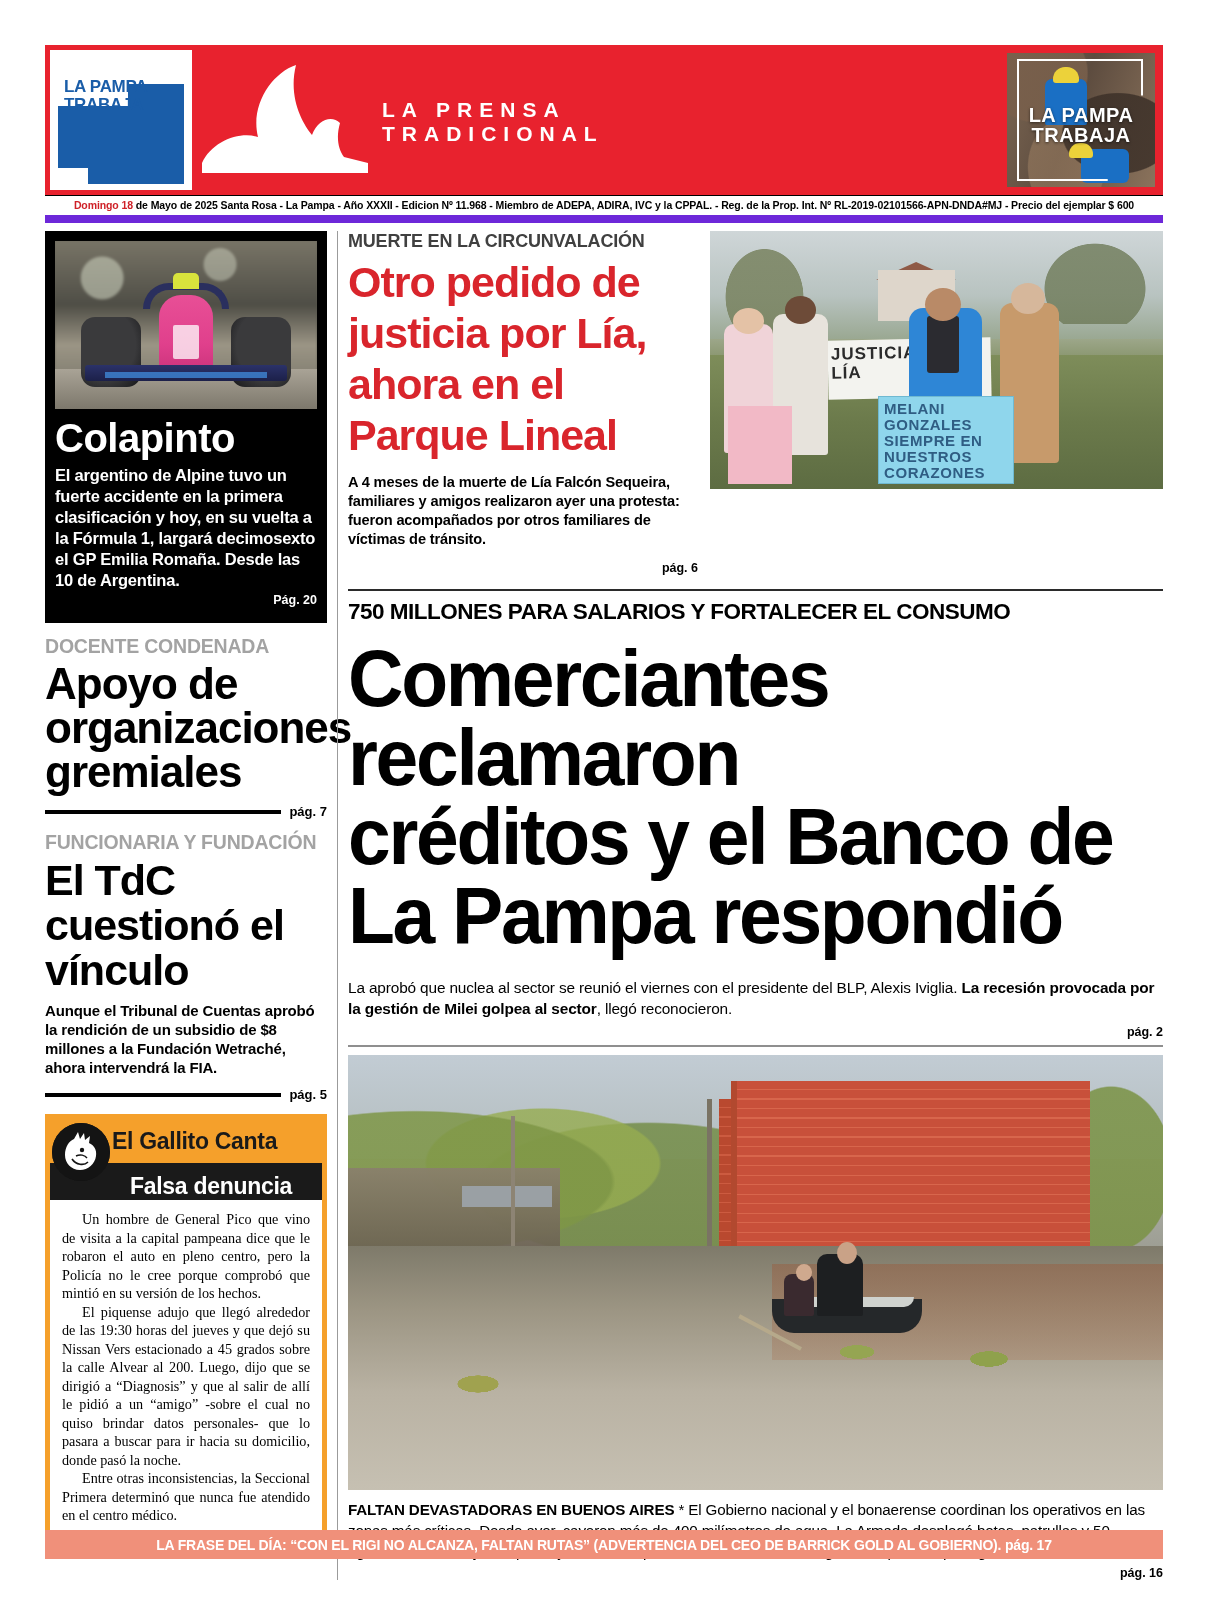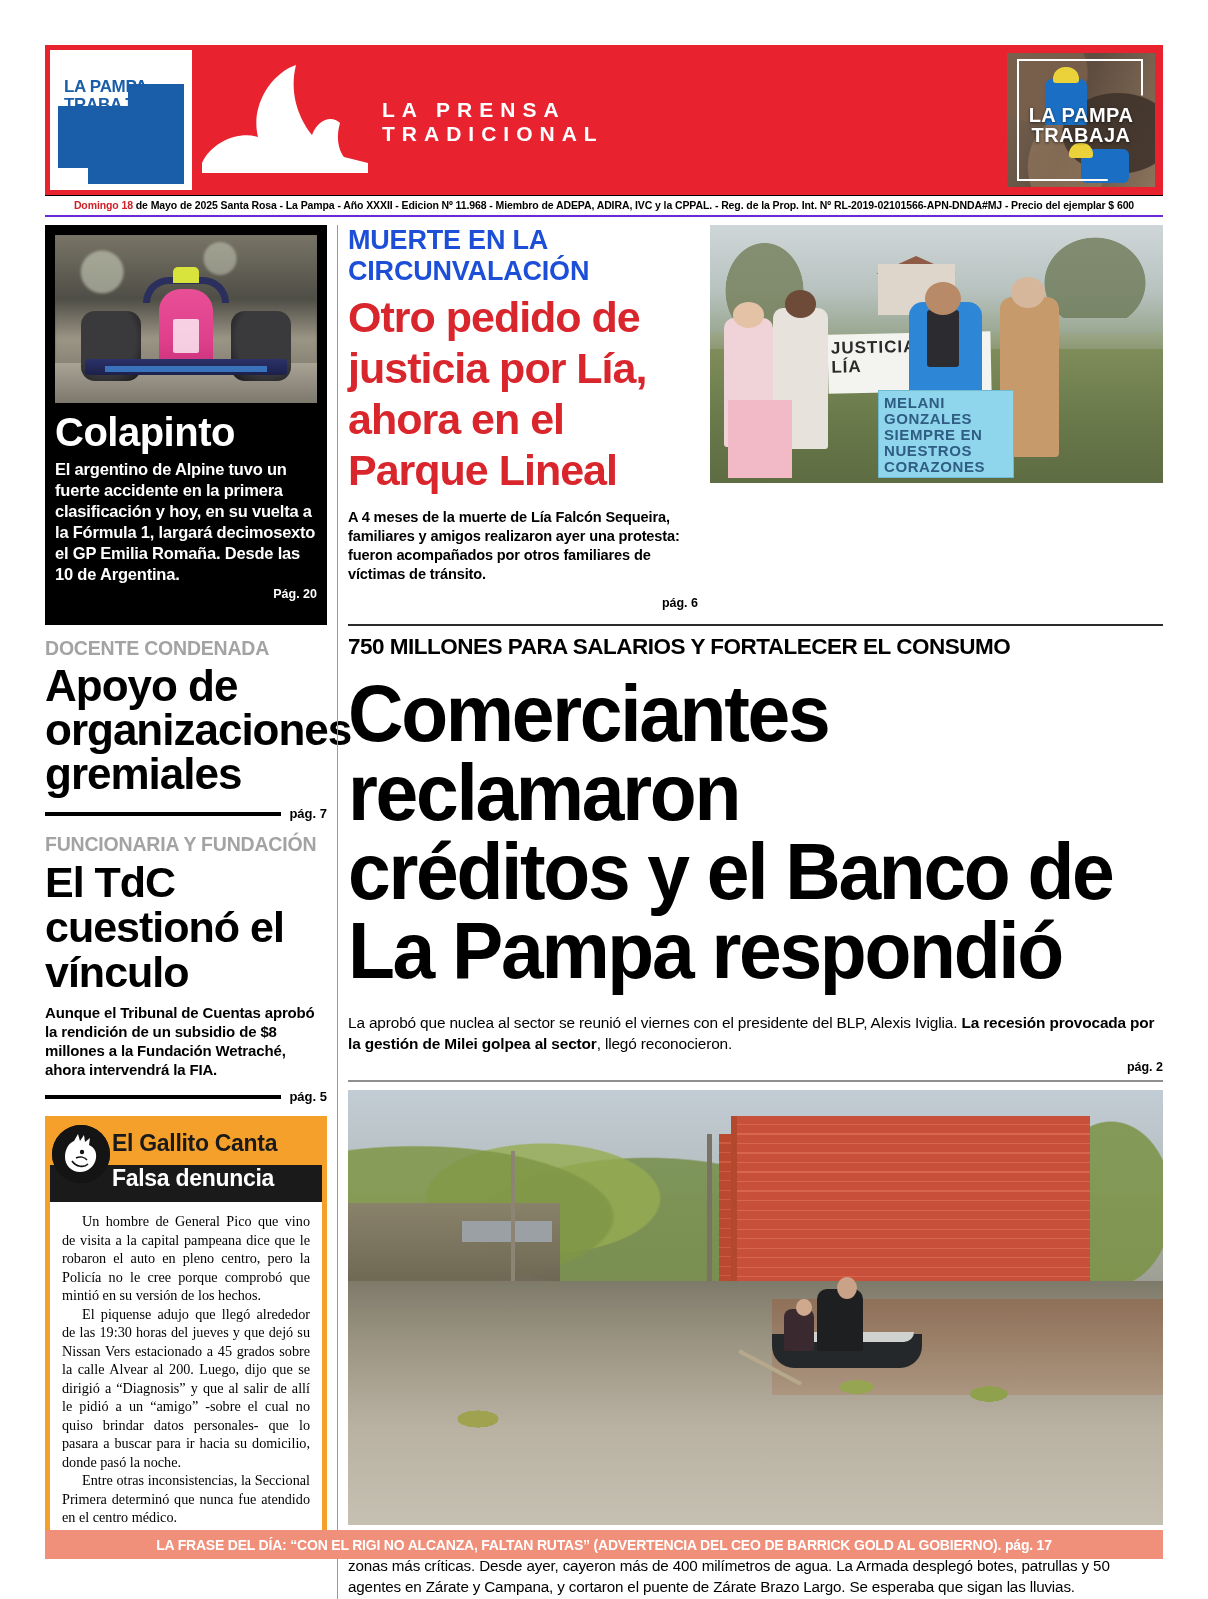--- a/index.html
+++ b/index.html
@@ -145,21 +145,21 @@
     font-size: 20px;
     line-height: 20px;
     letter-spacing: 0.5px;
     text-shadow: 0 1px 3px rgba(0,0,0,.6);
   }
 
   
   .dateline {
     width: 1118px;
     border-top: 1px solid #000;
-    border-bottom: 2px solid #6d28d9;
+    border-bottom: 8px solid #6d28d9;
     padding: 3px 0 4px 0;
     text-align: center;
     font-size: 10.5px;
     font-weight: 700;
     font-family: "Liberation Sans Narrow","Liberation Sans", sans-serif;
     white-space: nowrap;
     letter-spacing: -0.1px;
   }
   .dateline .red { color: #cf2128; }
 
@@ -169,21 +169,21 @@
     width: 1118px;
     margin-top: 8px;
   }
   .col-left { width: 282px; flex: none; }
   .col-vrule { width: 1px; background: #9b9b9b; margin: 0 10px; flex: none; }
   .col-main { flex: 1 1 auto; }
 
   
   .colapinto {
     background: #000; color: #fff;
-    padding: 10px 10px 24px 10px;
+    padding: 10px 10px 16px 10px;
   }
   .colapinto-photo {
     width: 100%; height: 168px;
     position: relative; overflow: hidden;
     background: linear-gradient(180deg,#6d6a5e 0%,#55544a 40%,#888274 100%);
   }
   .cp-bg {
     position: absolute; inset: 0;
     background:
       radial-gradient(circle at 18% 22%, rgba(210,215,195,.55) 0 8%, transparent 9%),
@@ -325,22 +325,22 @@
   .gallito-head-title {
     color: #1a1a1a;
     font-size: 23px;
     font-weight: 800;
     letter-spacing: -0.3px;
     font-family: "Liberation Sans Narrow","Liberation Sans", sans-serif;
   }
   .gallito-sub {
     background: #1a1a1a;
     height: 37px;
-    display: flex; align-items: flex-start;
-    padding-left: 62px;
+    display: flex; align-items: flex-end;
+    padding-left: 80px;
   }
   .gallito-sub-title {
     color: #ffffff;
     font-size: 23px;
     font-weight: 800;
     letter-spacing: -0.3px;
     font-family: "Liberation Sans Narrow","Liberation Sans", sans-serif;
   }
   .gallito-icon {
     position: absolute;
@@ -356,22 +356,22 @@
     line-height: 18.5px;
     text-align: justify;
     font-family: "Liberation Serif", serif;
   }
   .gallito-body p { text-indent: 20px; margin: 0; }
 
   
   .top-story { display: flex; gap: 12px; }
   .top-text { width: 350px; flex: none; }
   .top-kicker {
-    color: #1d4ed8;
-    font-size: 27px;
+    color: #404040;
+    font-size: 18px;
     font-weight: 800;
     letter-spacing: -0.2px;
     font-family: "Liberation Sans Narrow","Liberation Sans", sans-serif;
   }
   .top-head {
     color: #d9252c;
     font-size: 43px;
     line-height: 51px;
     font-weight: 800;
     letter-spacing: -1px;

